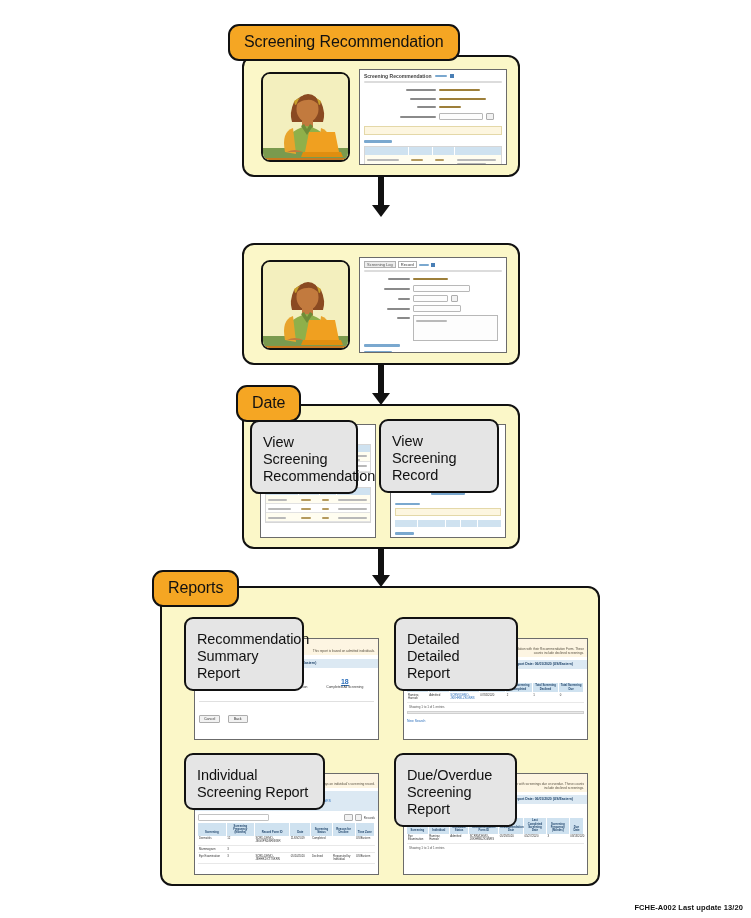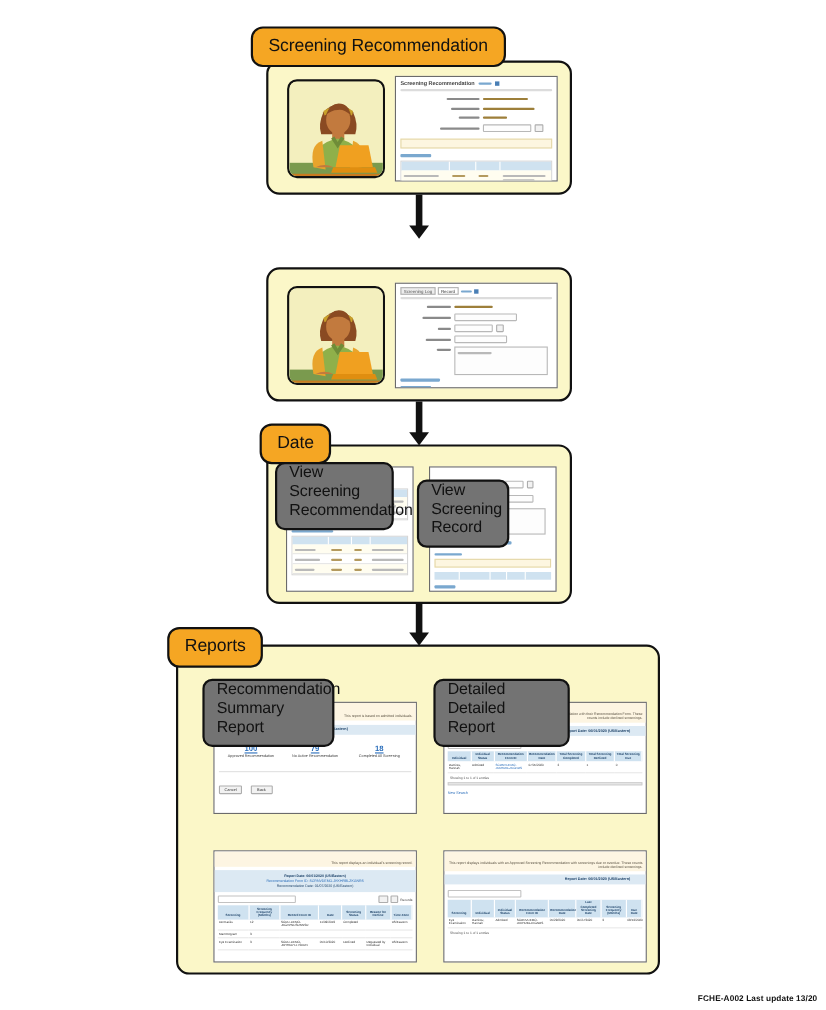--- a/index.html
+++ b/index.html
@@ -33,23 +33,23 @@
     border-radius: 11px;
     color: #111111;
     font-size: 16px;
     line-height: 1.12;
     letter-spacing: -0.1px;
     padding: 7px 14px 8px 14px;
     white-space: nowrap;
     z-index: 40;
   }
   .pill.yellow {
-    background: #737373;
+    background: #e5e5e5;
     font-size: 14.5px;
-    padding: 0 11px 7px 11px;
+    padding: 12px 11px 7px 11px;
     border-radius: 9px;
     white-space: normal;
     line-height: 1.18;
   }
 
   
   .arrow {
     position: absolute;
     z-index: 30;
   }
@@ -508,21 +508,21 @@
   </div>
 
   <div class="pill" style="left:236px; top:385px;">
     <span>Date</span>
   </div>
 
   <div class="pill yellow" style="left:250px; top:420px; width:108px;">
     <span>View Screening Recommendation</span>
   </div>
 
-  <div class="pill yellow" style="left:379px; top:436px; width:84px;">
+  <div class="pill yellow" style="left:379px; top:419px; width:120px;">
     <span>View Screening Record</span>
   </div>
 
   <div class="arrow" style="left:371px; top:549px; width:20px; height:38px;">
     <div class="shaft" style="height:27px;"></div>
     <div class="head"></div>
   </div>
 
   <div class="section-box" style="left:160px; top:586px; width:440px; height:300px;">
 
@@ -689,17 +689,23 @@
   </div>
 
   <div class="pill yellow" style="left:184px; top:617px; width:120px;">
     <span>Recommendation Summary Report</span>
   </div>
 
   <div class="pill yellow" style="left:394px; top:617px; width:124px;">
     <span>Detailed Detailed Report</span>
   </div>
 
-
+  <div class="pill yellow" style="left:184px; top:753px; width:141px;">
+    <span>Individual Screening Report</span>
+  </div>
+
+  <div class="pill yellow" style="left:394px; top:753px; width:123px;">
+    <span>Due/Overdue Screening Report</span>
+  </div>
 
   <div class="footer-note">FCHE-A002 Last update 13/20</div>
 
 </div>
 
 </body></html>

